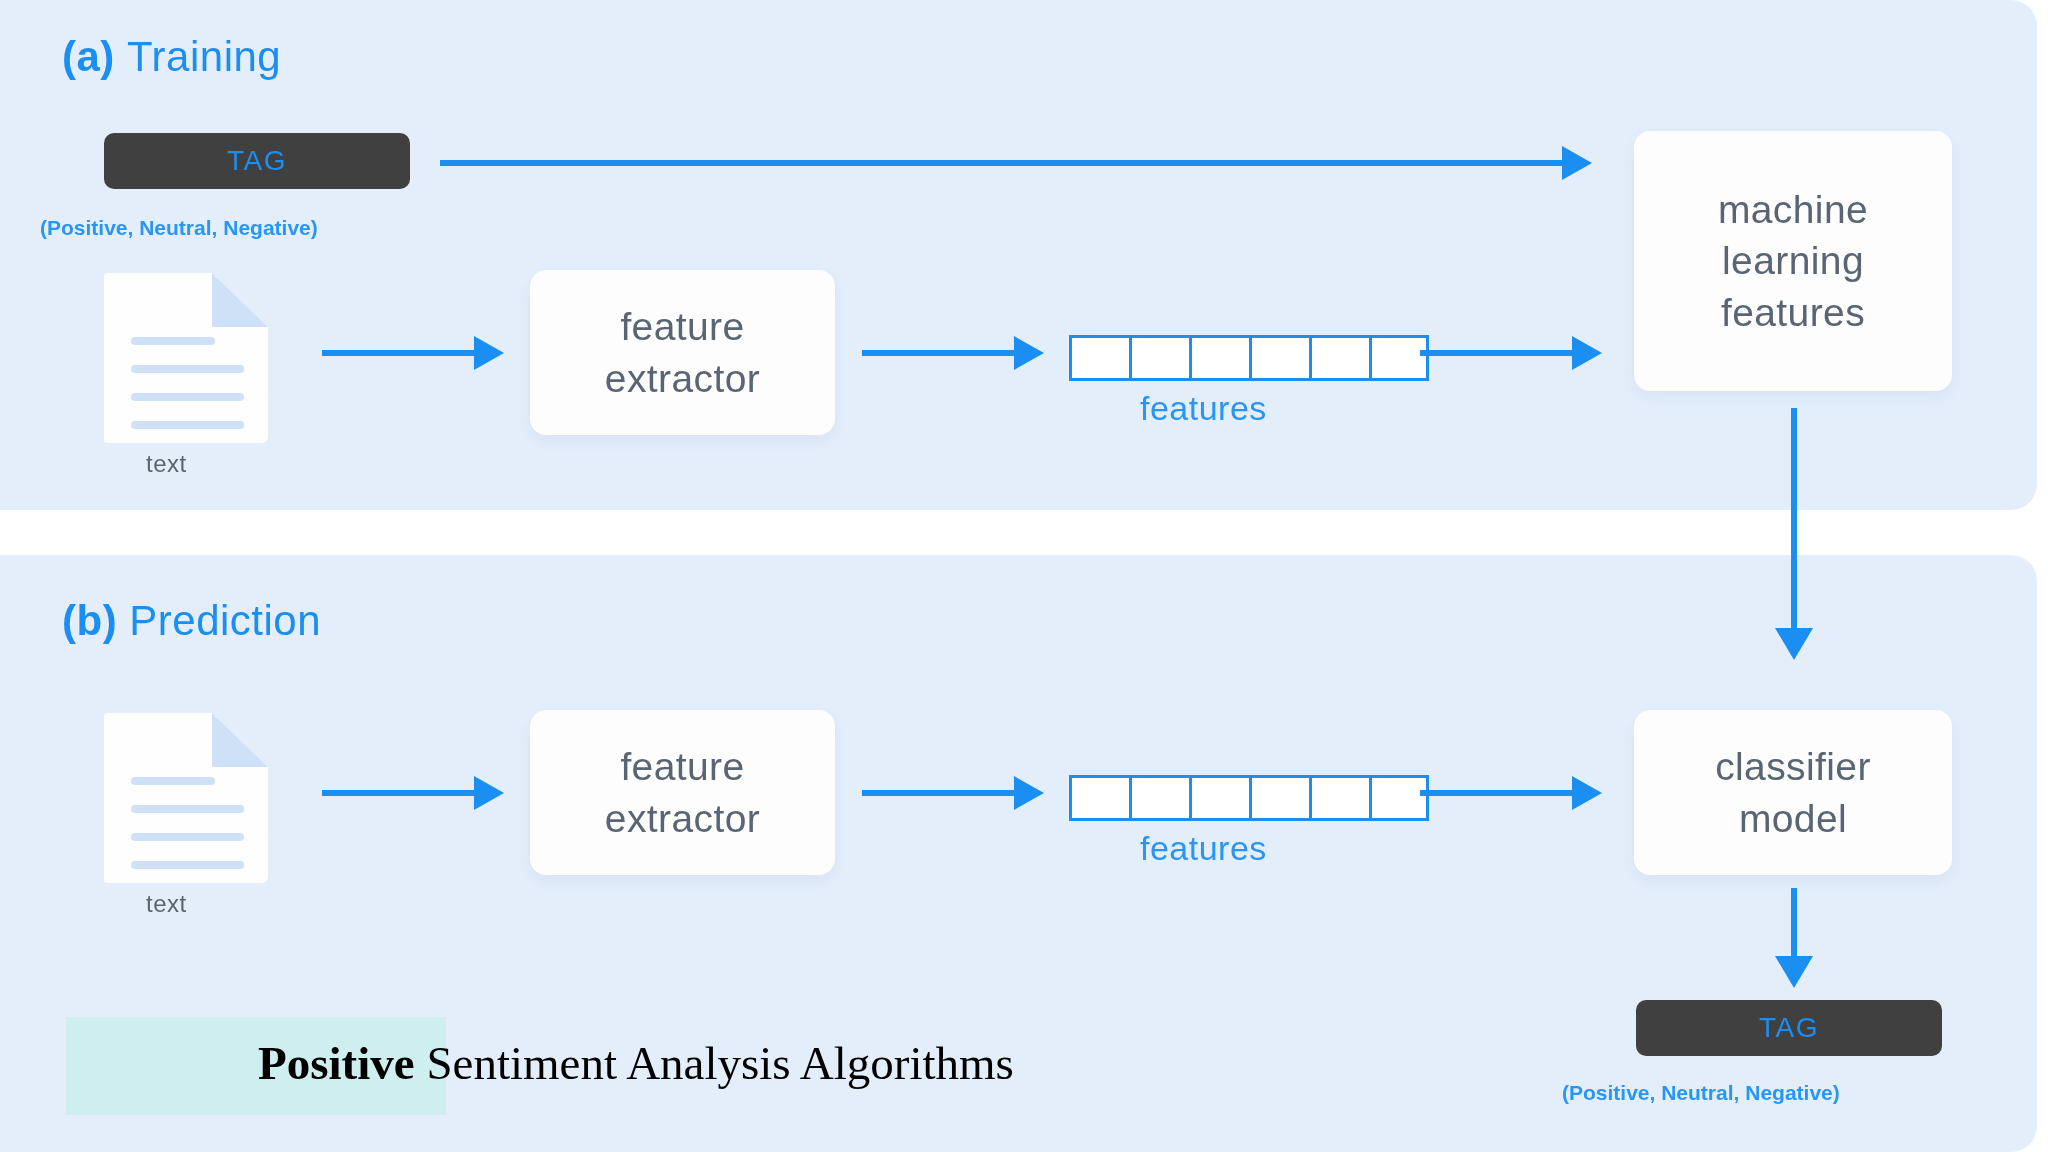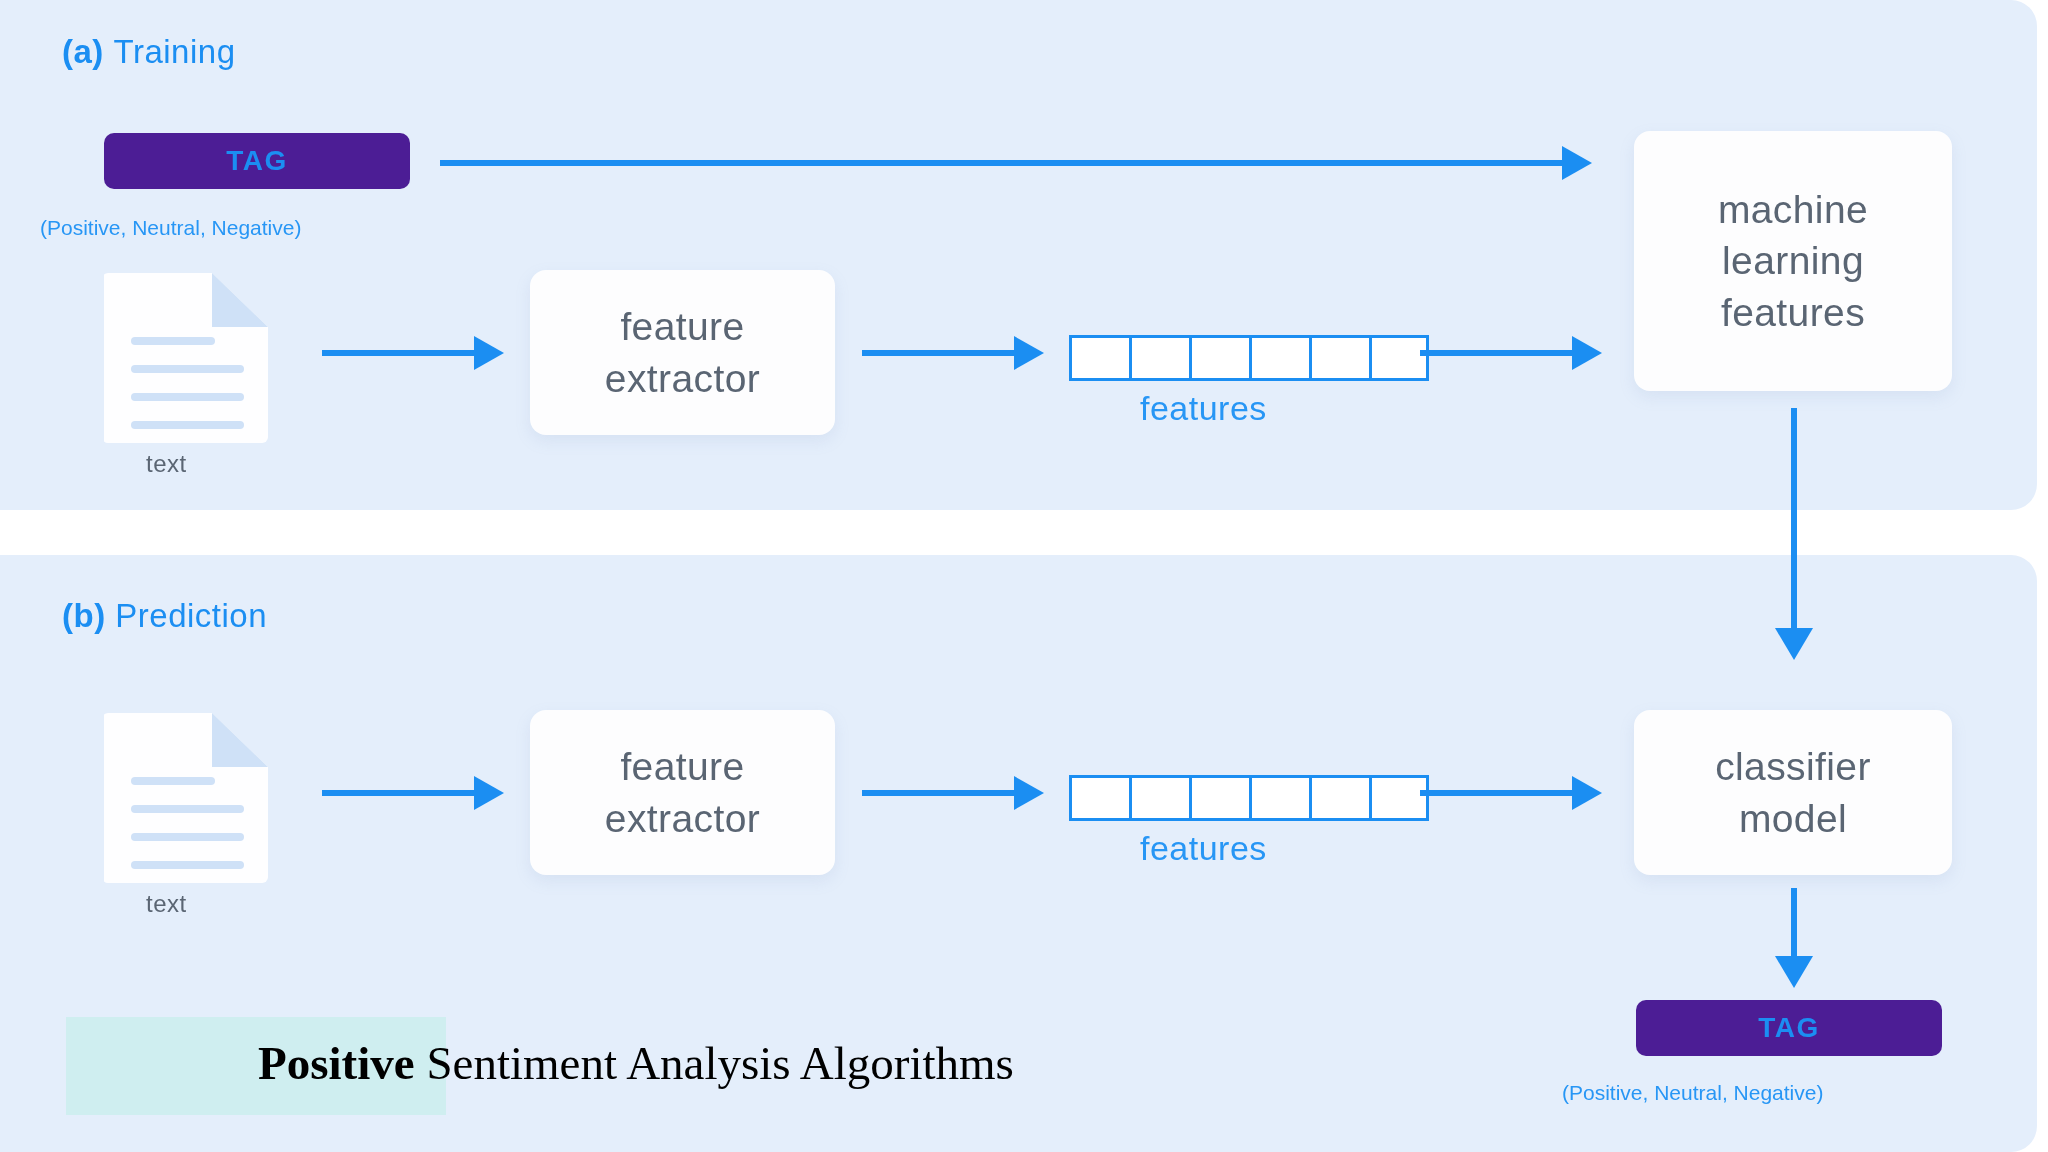--- a/index.html
+++ b/index.html
@@ -23,50 +23,50 @@
     background: #e4eefb;
     border-radius: 0 26px 26px 0;
   }
   #panel-training   { top: 0;    width: 2037px; height: 510px; }
   #panel-prediction { top: 555px; width: 2037px; height: 597px; }
 
   
   .section-heading {
     position: absolute;
     color: #1b8ef2;
-    font-size: 33px;
+    font-size: 42px;
     letter-spacing: .5px;
     white-space: nowrap;
   }
   .section-heading .letter { font-weight: 700; }
   .section-heading .word   { font-weight: 400; }
   #heading-training   { left: 62px; top: 33px; }
   #heading-prediction { left: 62px; top: 597px; }
 
   
   .tag-chip {
     position: absolute;
-    background: #4c1d95;
+    background: #404040;
     border-radius: 10px;
     color: #1b8ef2;
-    font-weight: 700;
+    font-weight: 400;
     font-size: 28px;
     letter-spacing: 1.5px;
     display: flex;
     align-items: center;
     justify-content: center;
   }
   #tag-top    { left: 104px;  top: 133px;  width: 306px; height: 56px; }
   #tag-bottom { left: 1636px; top: 1000px; width: 306px; height: 56px; }
 
   .tag-caption {
     position: absolute;
     color: #2796f5;
     font-size: 21px;
-    font-weight: 400;
+    font-weight: 700;
     white-space: nowrap;
   }
   #tag-caption-top    { left: 40px;   top: 216px; }
   #tag-caption-bottom { left: 1562px; top: 1081px; }
 
   
   .card {
     position: absolute;
     background: #fdfdfe;
     border-radius: 16px;

